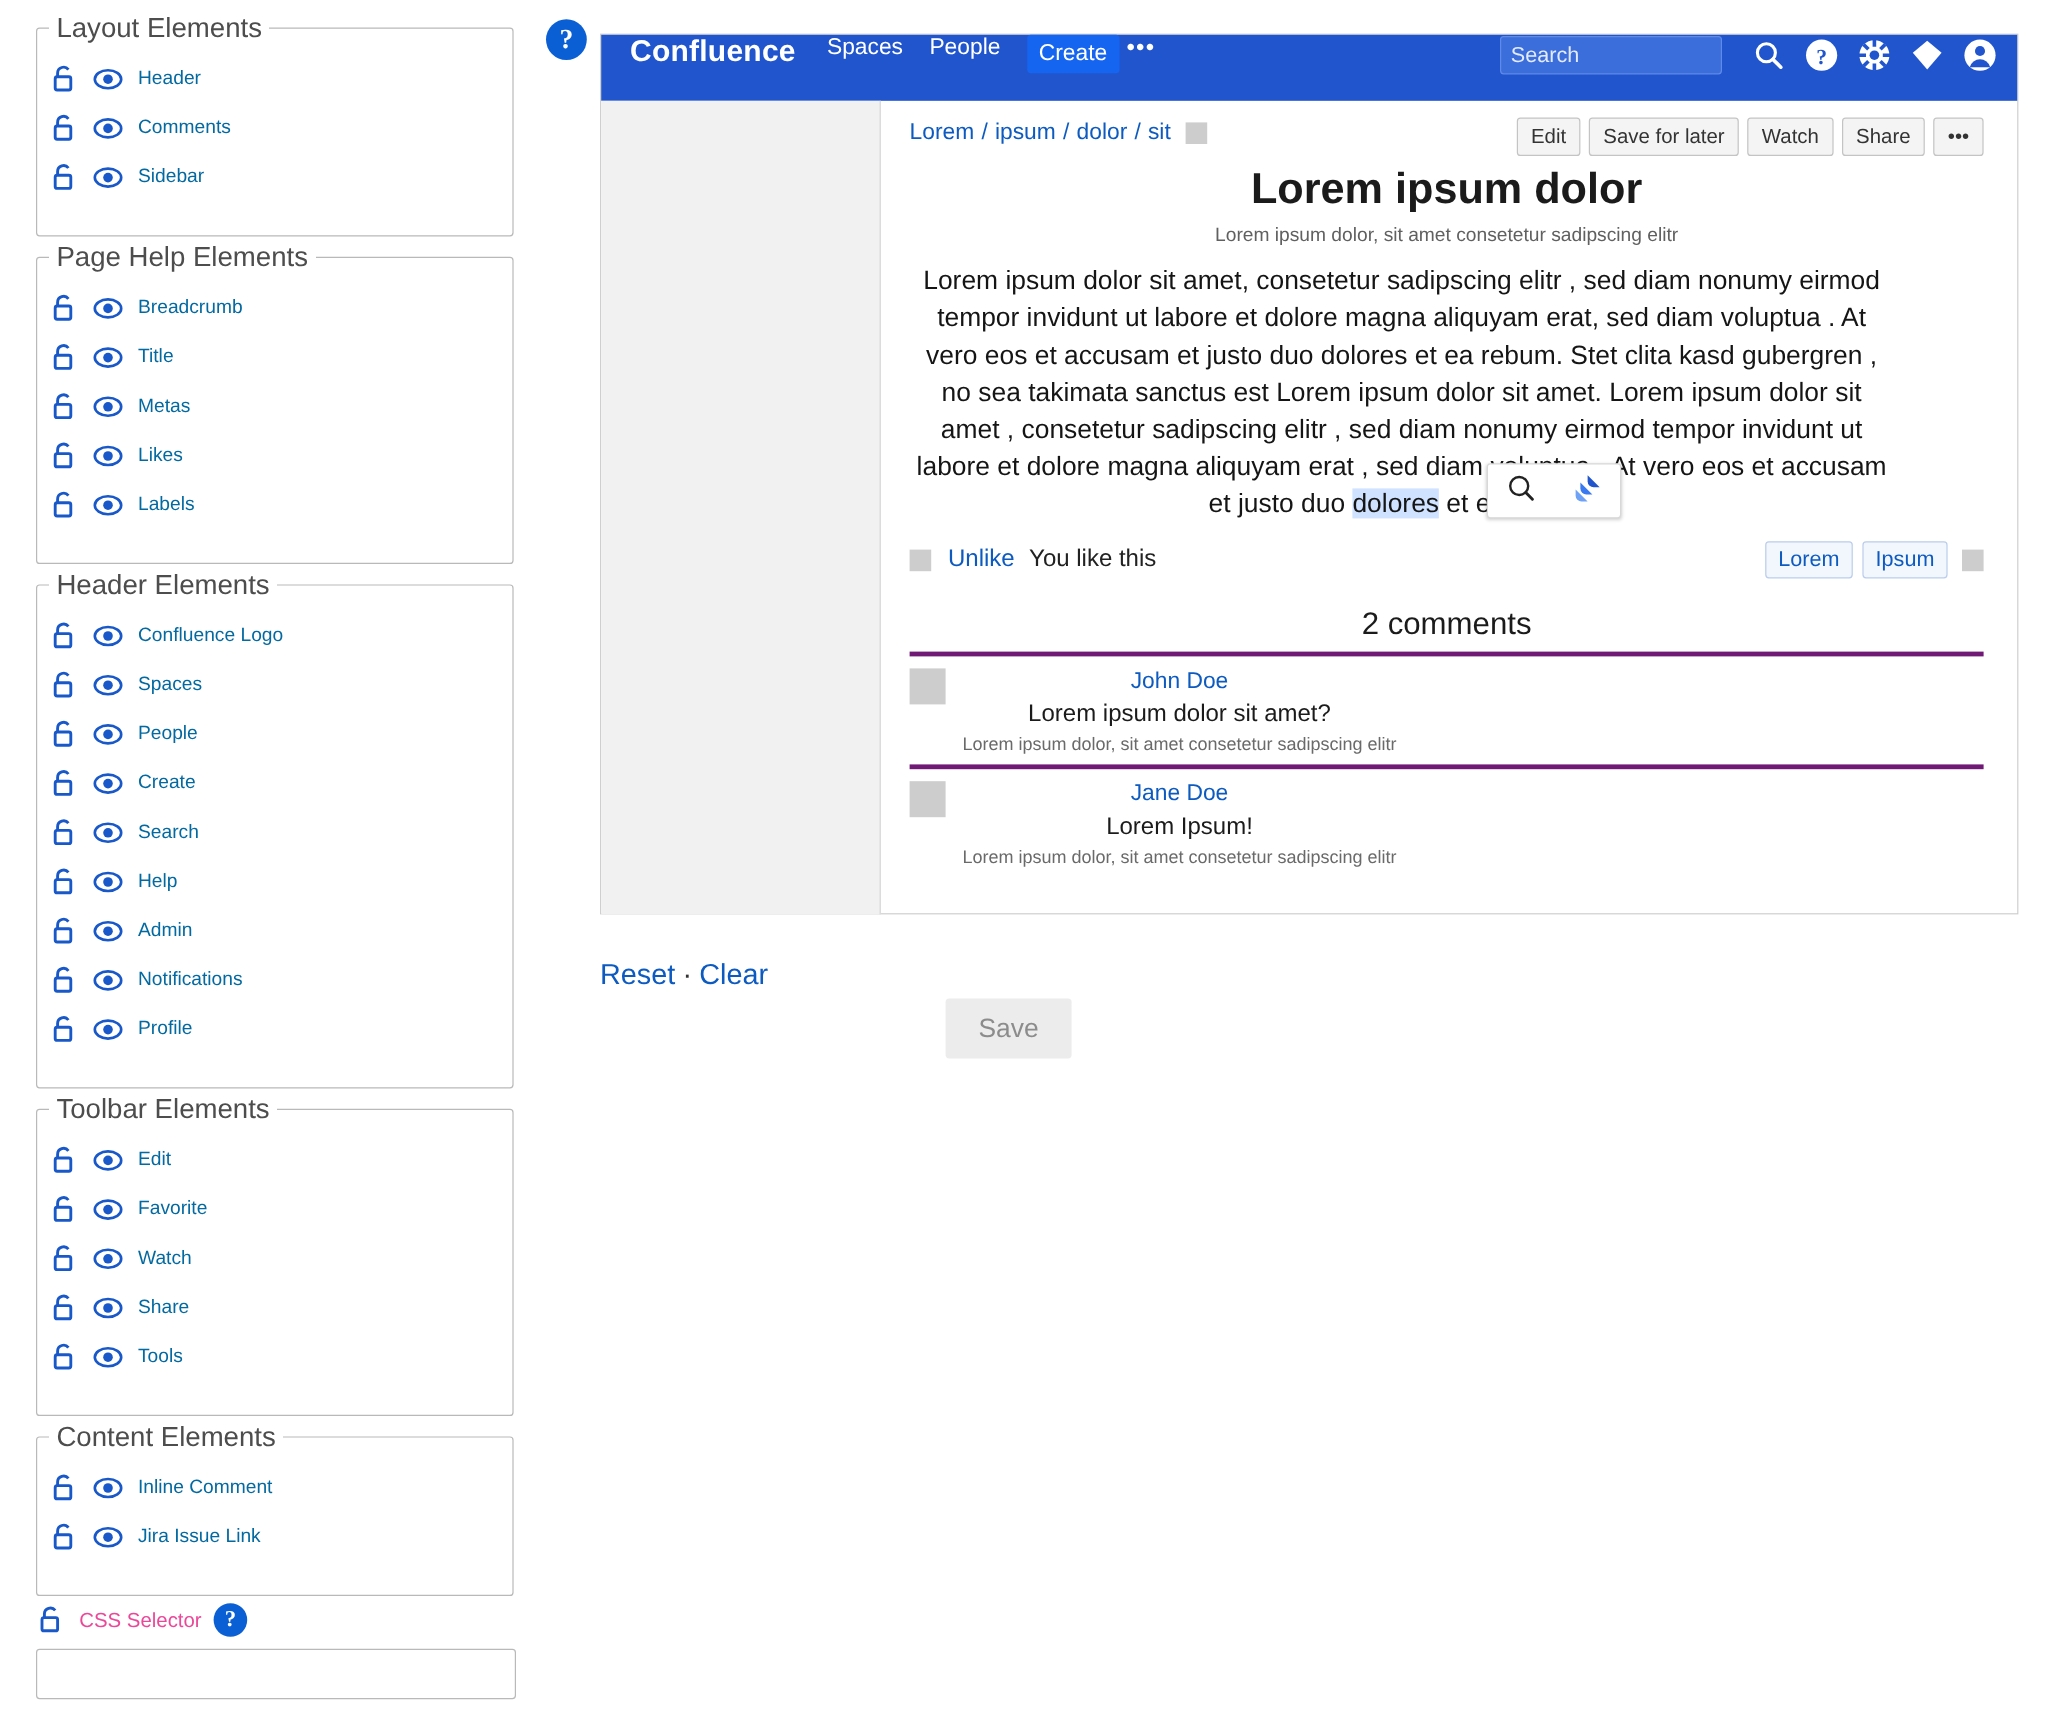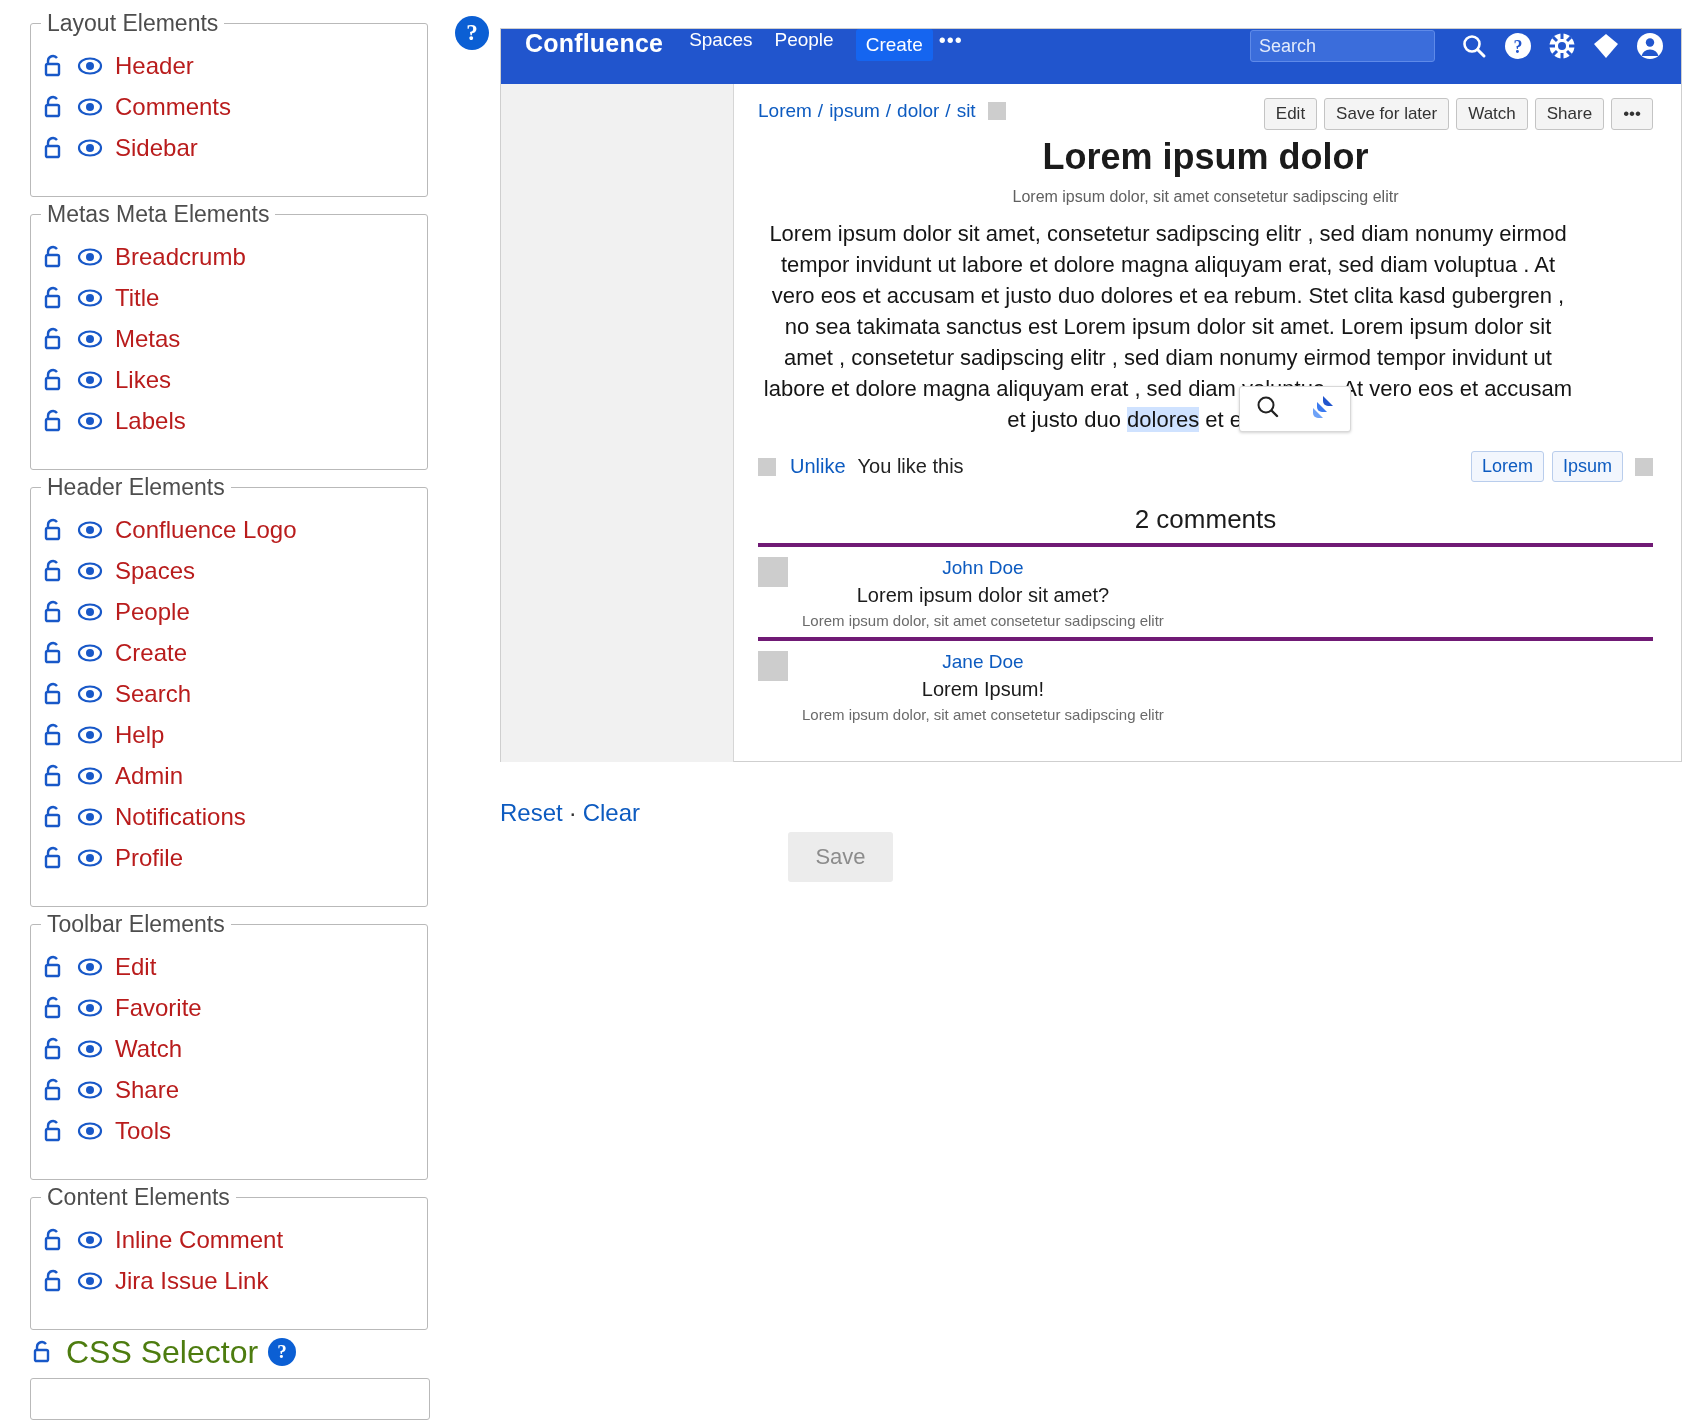--- a/index.html
+++ b/index.html
@@ -49,33 +49,33 @@
     flex: 0 0 auto;
     position: relative;
   }
   .eye-icon {
     width: 26px;
     height: 26px;
     margin-right: 12px;
     flex: 0 0 auto;
   }
   .el-label {
-    font-size: 24px;
-    color: #b91c1c;
+    font-size: 16px;
+    color: #0369a1;
     line-height: 1;
   }
 
   .css-selector-row {
     display: flex;
     align-items: center;
     margin: 6px 0 10px 30px;
   }
   .css-selector-row .el-label {
-    font-size: 32px;
-    color: #4d7c0f;
+    font-size: 17px;
+    color: #ec4899;
     margin-right: 10px;
   }
   #css-selector-input {
     display: block;
     margin: 0 52px 0 30px;
     width: 400px;
     height: 42px;
     border: 1px solid #b9b9b9;
     border-radius: 3px;
     background: #fff;
@@ -424,21 +424,21 @@
         <svg width="26" height="26" viewBox="0 0 26 26">
             <ellipse cx="13" cy="13" rx="11" ry="7.5" fill="none" stroke="#1858c8" stroke-width="2.2"></ellipse>
             <circle cx="13" cy="13" r="4" fill="#1858c8"></circle>
           </svg>
       </span>
       <span class="el-label">Sidebar</span>
     </div>
   </fieldset>
 
   <fieldset class="group">
-    <legend>Metas Meta Elements</legend>
+    <legend>Page Help Elements</legend>
 
     <div class="el-row">
       <span class="lock-icon">
         <svg width="26" height="26" viewBox="0 0 26 26">
             <path d="M7 11 V8 a5 5 0 0 1 9-3" fill="none" stroke="#1858c8" stroke-width="2.4"></path>
             <rect x="5" y="11" width="13" height="11" rx="1.6" fill="none" stroke="#1858c8" stroke-width="2.4"></rect>
           </svg>
       </span>
       <span class="eye-icon">
         <svg width="26" height="26" viewBox="0 0 26 26">

